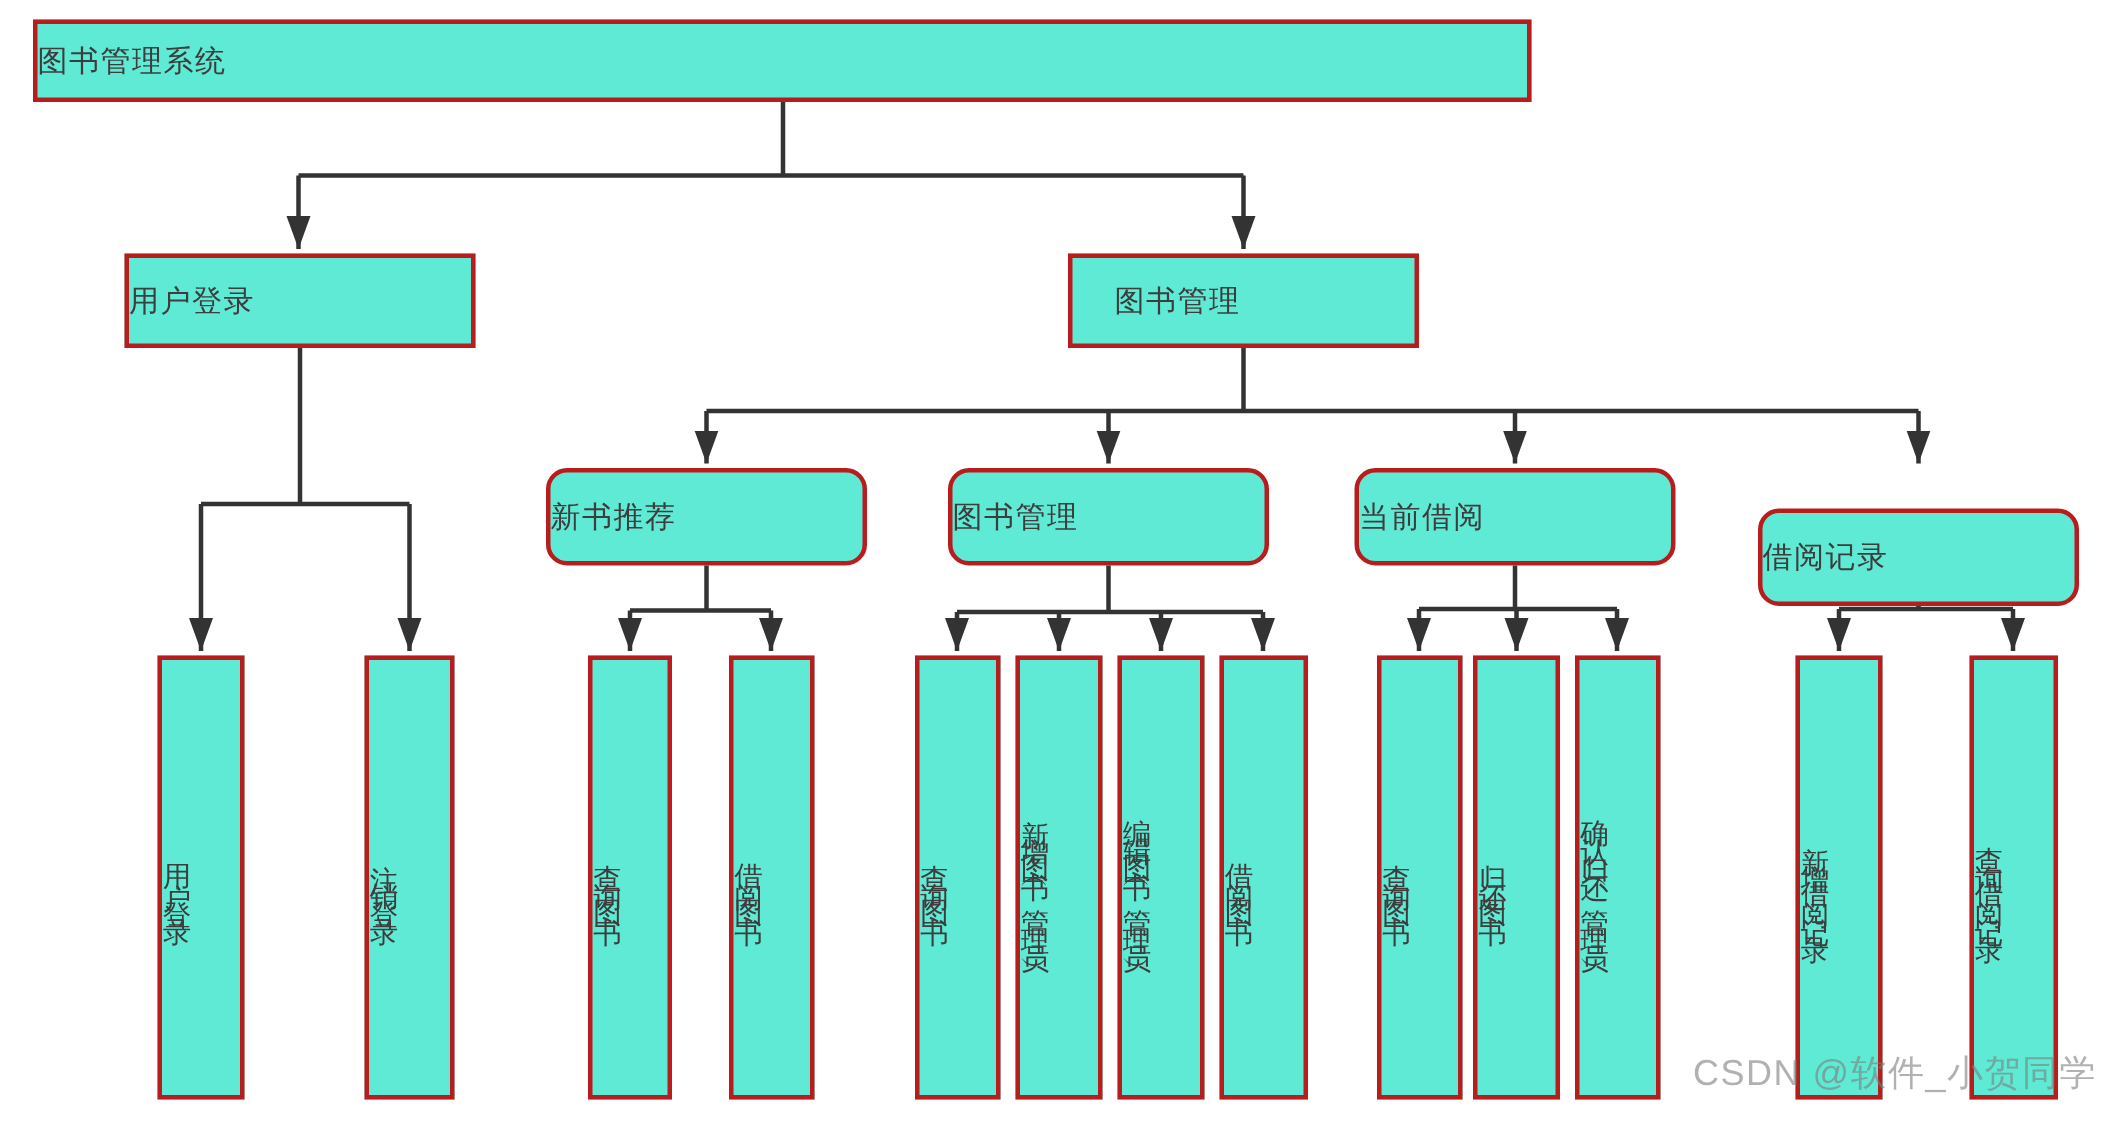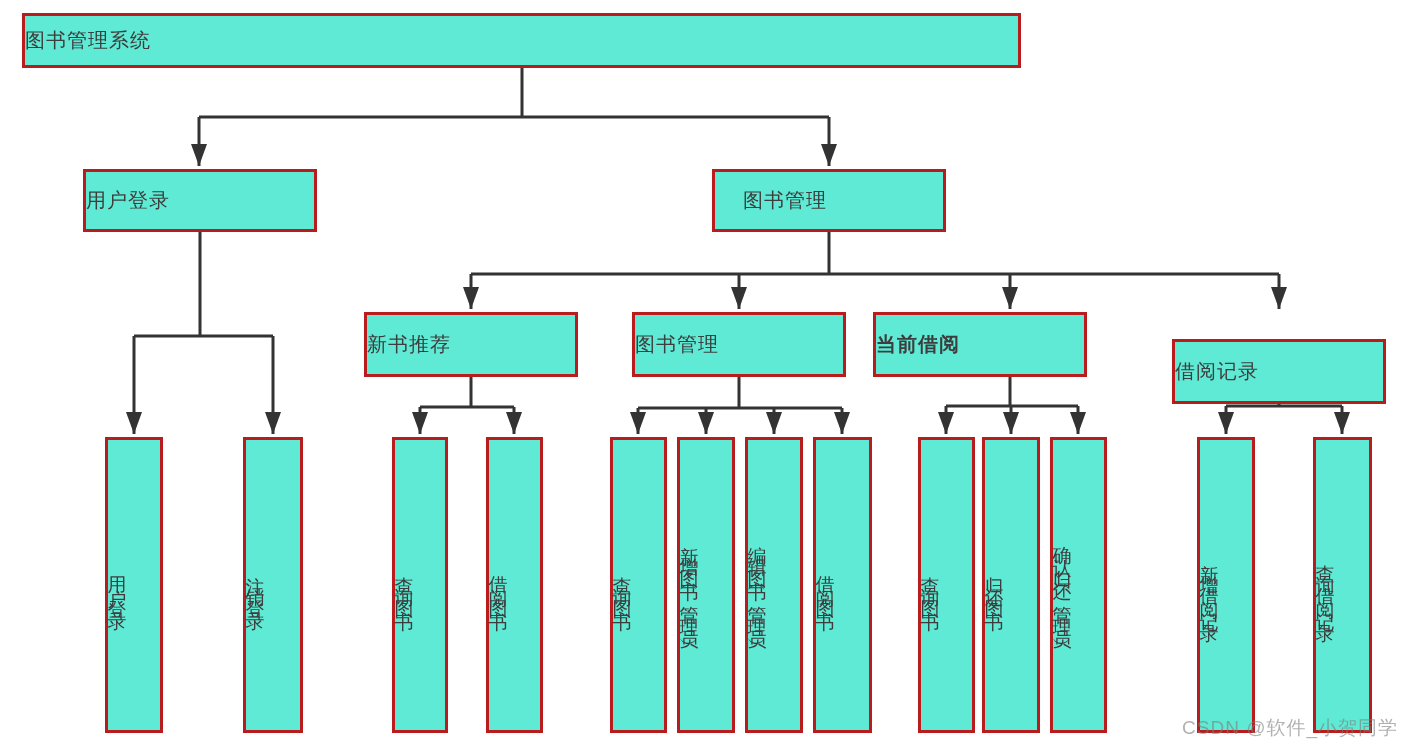--- a/index.html
+++ b/index.html
@@ -36,27 +36,27 @@
     text-orientation: mixed;
     font-size: 19px;
     line-height: 1;
     letter-spacing: 12px;
     color: #3d3d3d;
     white-space: nowrap;
   }
   
   .root  { left: 22px;  top: 13px;  width: 999px; height: 55px; }
   .lvl2  { top: 169px; height: 63px; width: 234px; }
-  .lvl3  { top: 312px; height: 65px; width: 214px; }
+  .lvl3  { top: 312px; height: 65px; width: 214px; border-radius: 14px; }
   .leaf  { top: 437px; height: 296px; }
   #watermark {
     position: absolute;
     right: 7px;
-    bottom: 6px;
-    font-size: 19px;
+    bottom: 16px;
+    font-size: 24px;
     letter-spacing: 1px;
     color: rgba(125, 125, 125, 0.6);
     white-space: nowrap;
   }
 </style>
 </head>
 <body>
 
 <div id="canvas">
 
@@ -108,21 +108,21 @@
   <div class="box hbox lvl2" style="left:712px;padding-left:28px;">
     <span>图书管理</span>
   </div>
 
   <div class="box hbox lvl3" style="left:364px;">
     <span>新书推荐</span>
   </div>
   <div class="box hbox lvl3" style="left:632px;">
     <span>图书管理</span>
   </div>
-  <div class="box hbox lvl3" style="left:873px;font-weight:bold;">
+  <div class="box hbox lvl3" style="left:903px;">
     <span>当前借阅</span>
   </div>
   <div class="box hbox lvl3" style="left:1172px;margin-top:27px;">
     <span>借阅记录</span>
   </div>
 
   <div class="box vbox leaf" style="left:105px;width:58px;">
     <span>用户登录</span>
   </div>
   <div class="box vbox leaf" style="left:243px;width:60px;">

